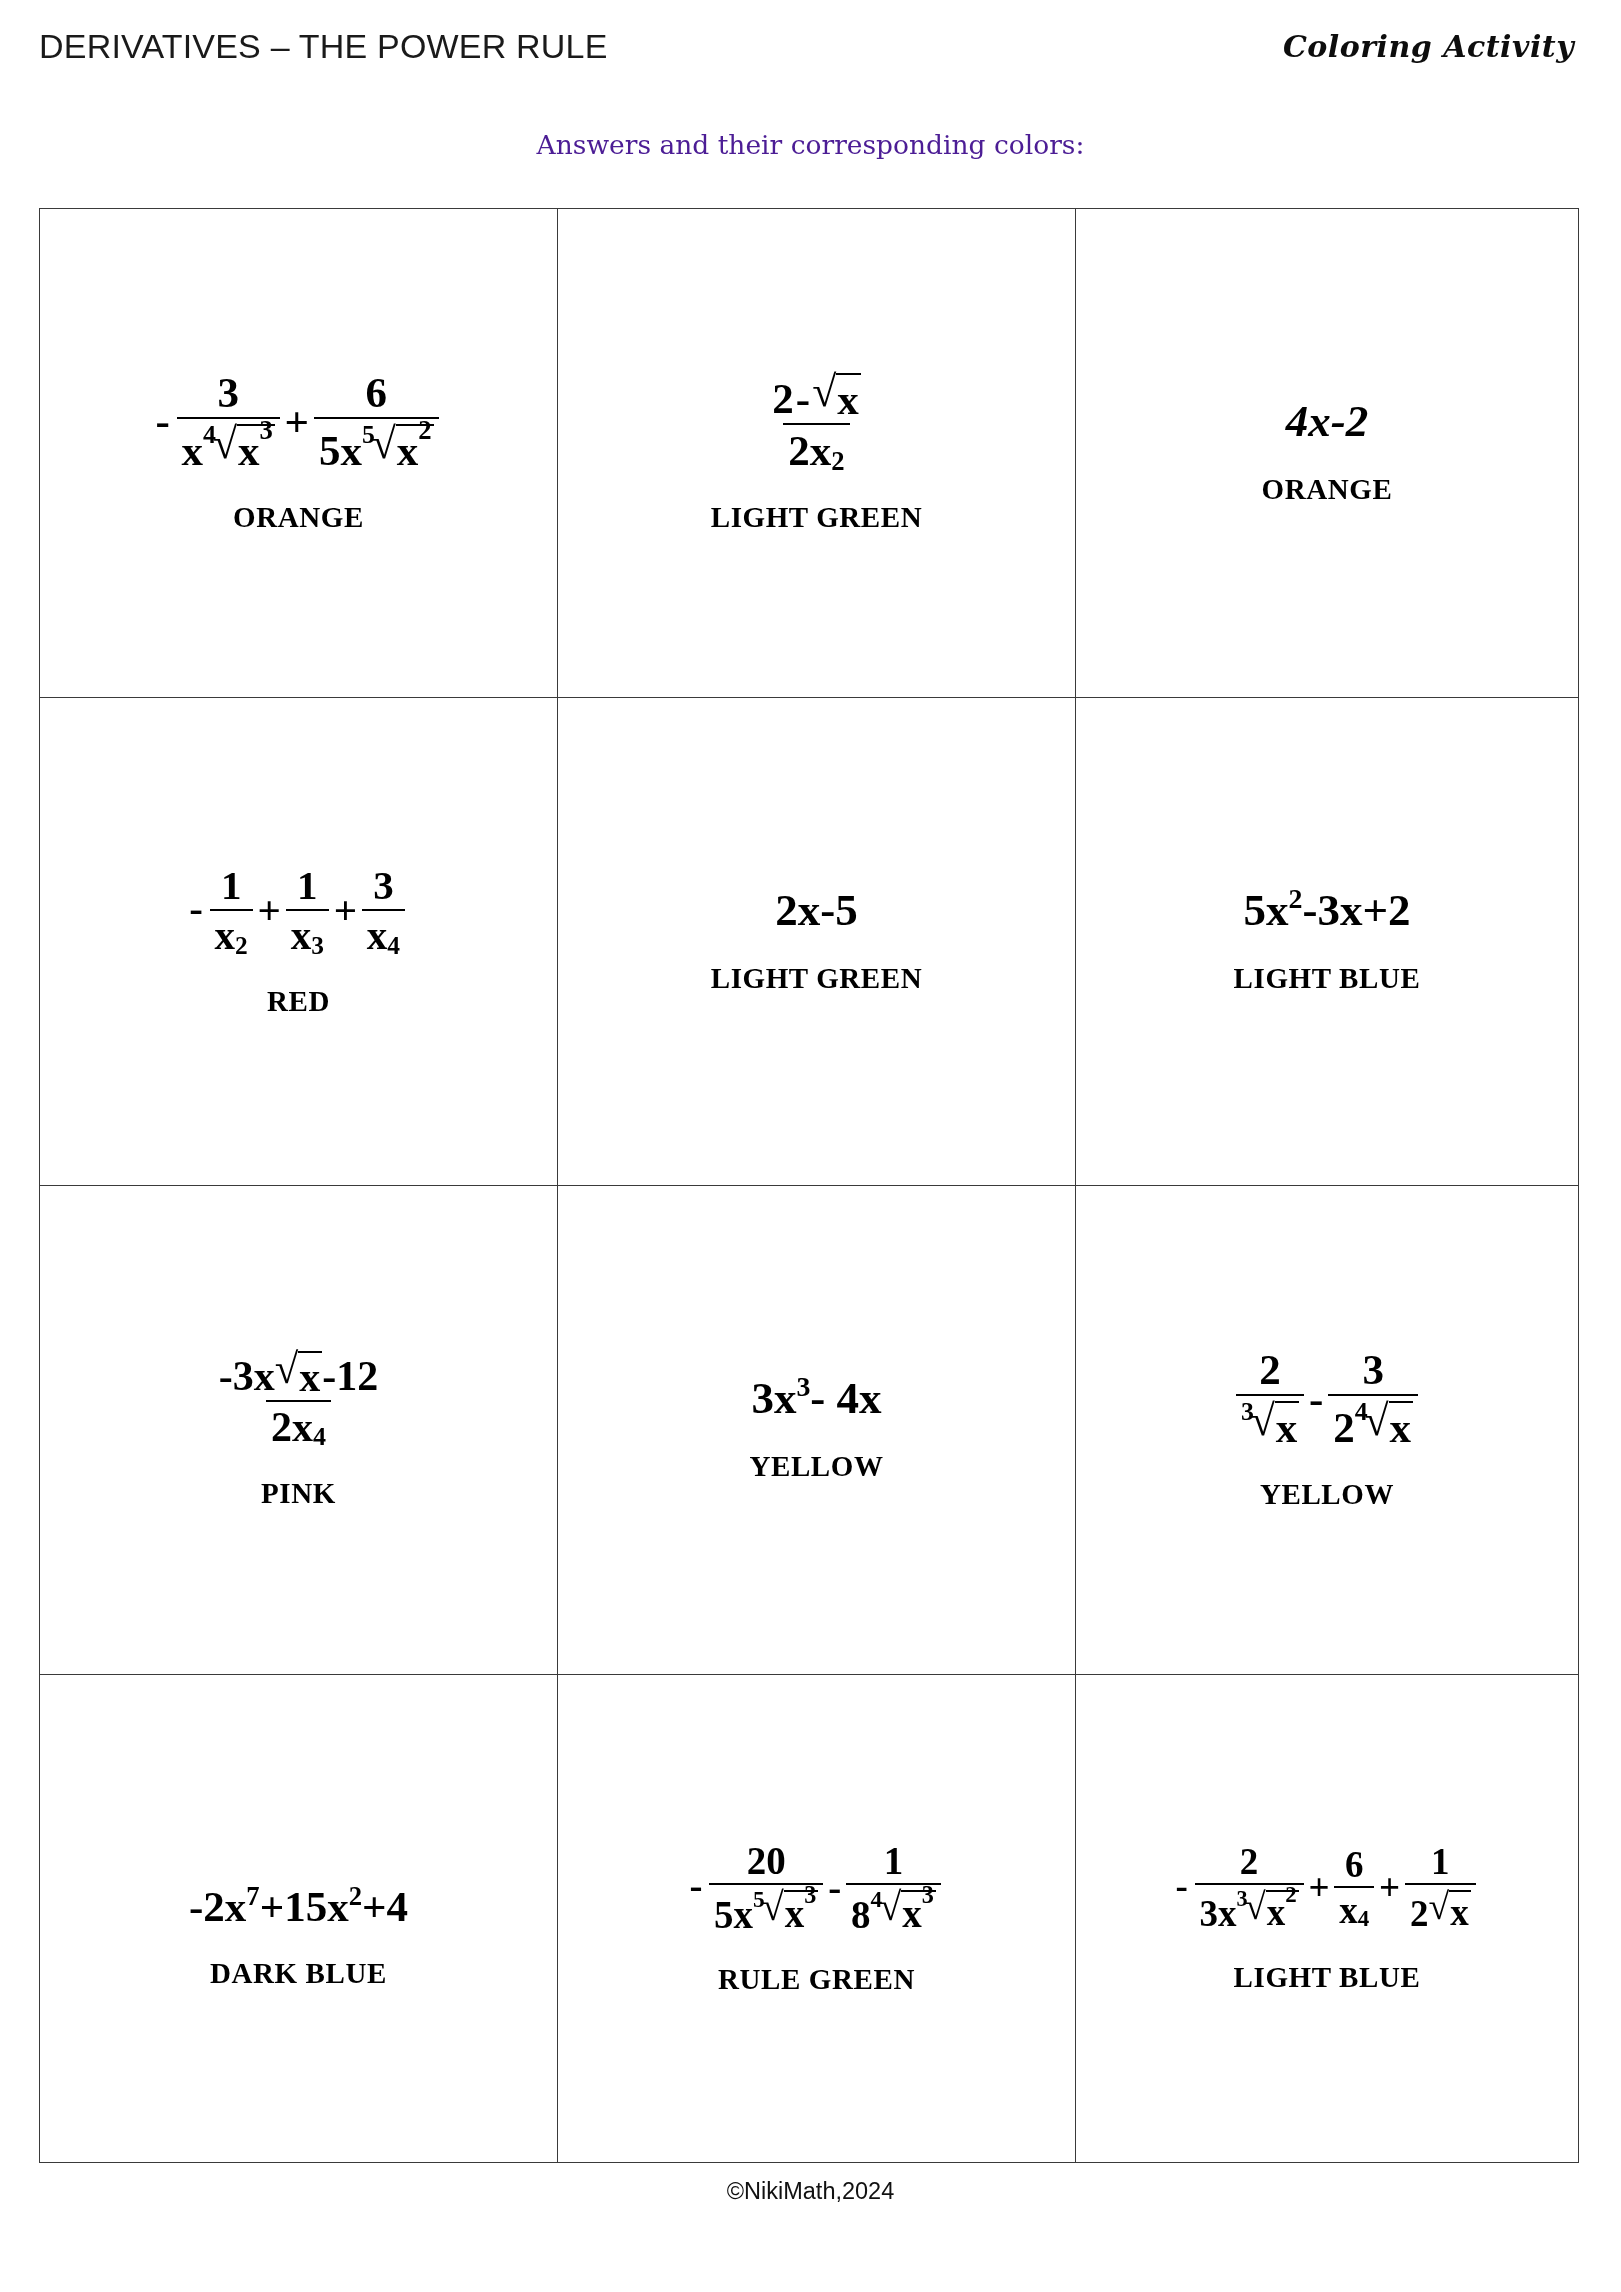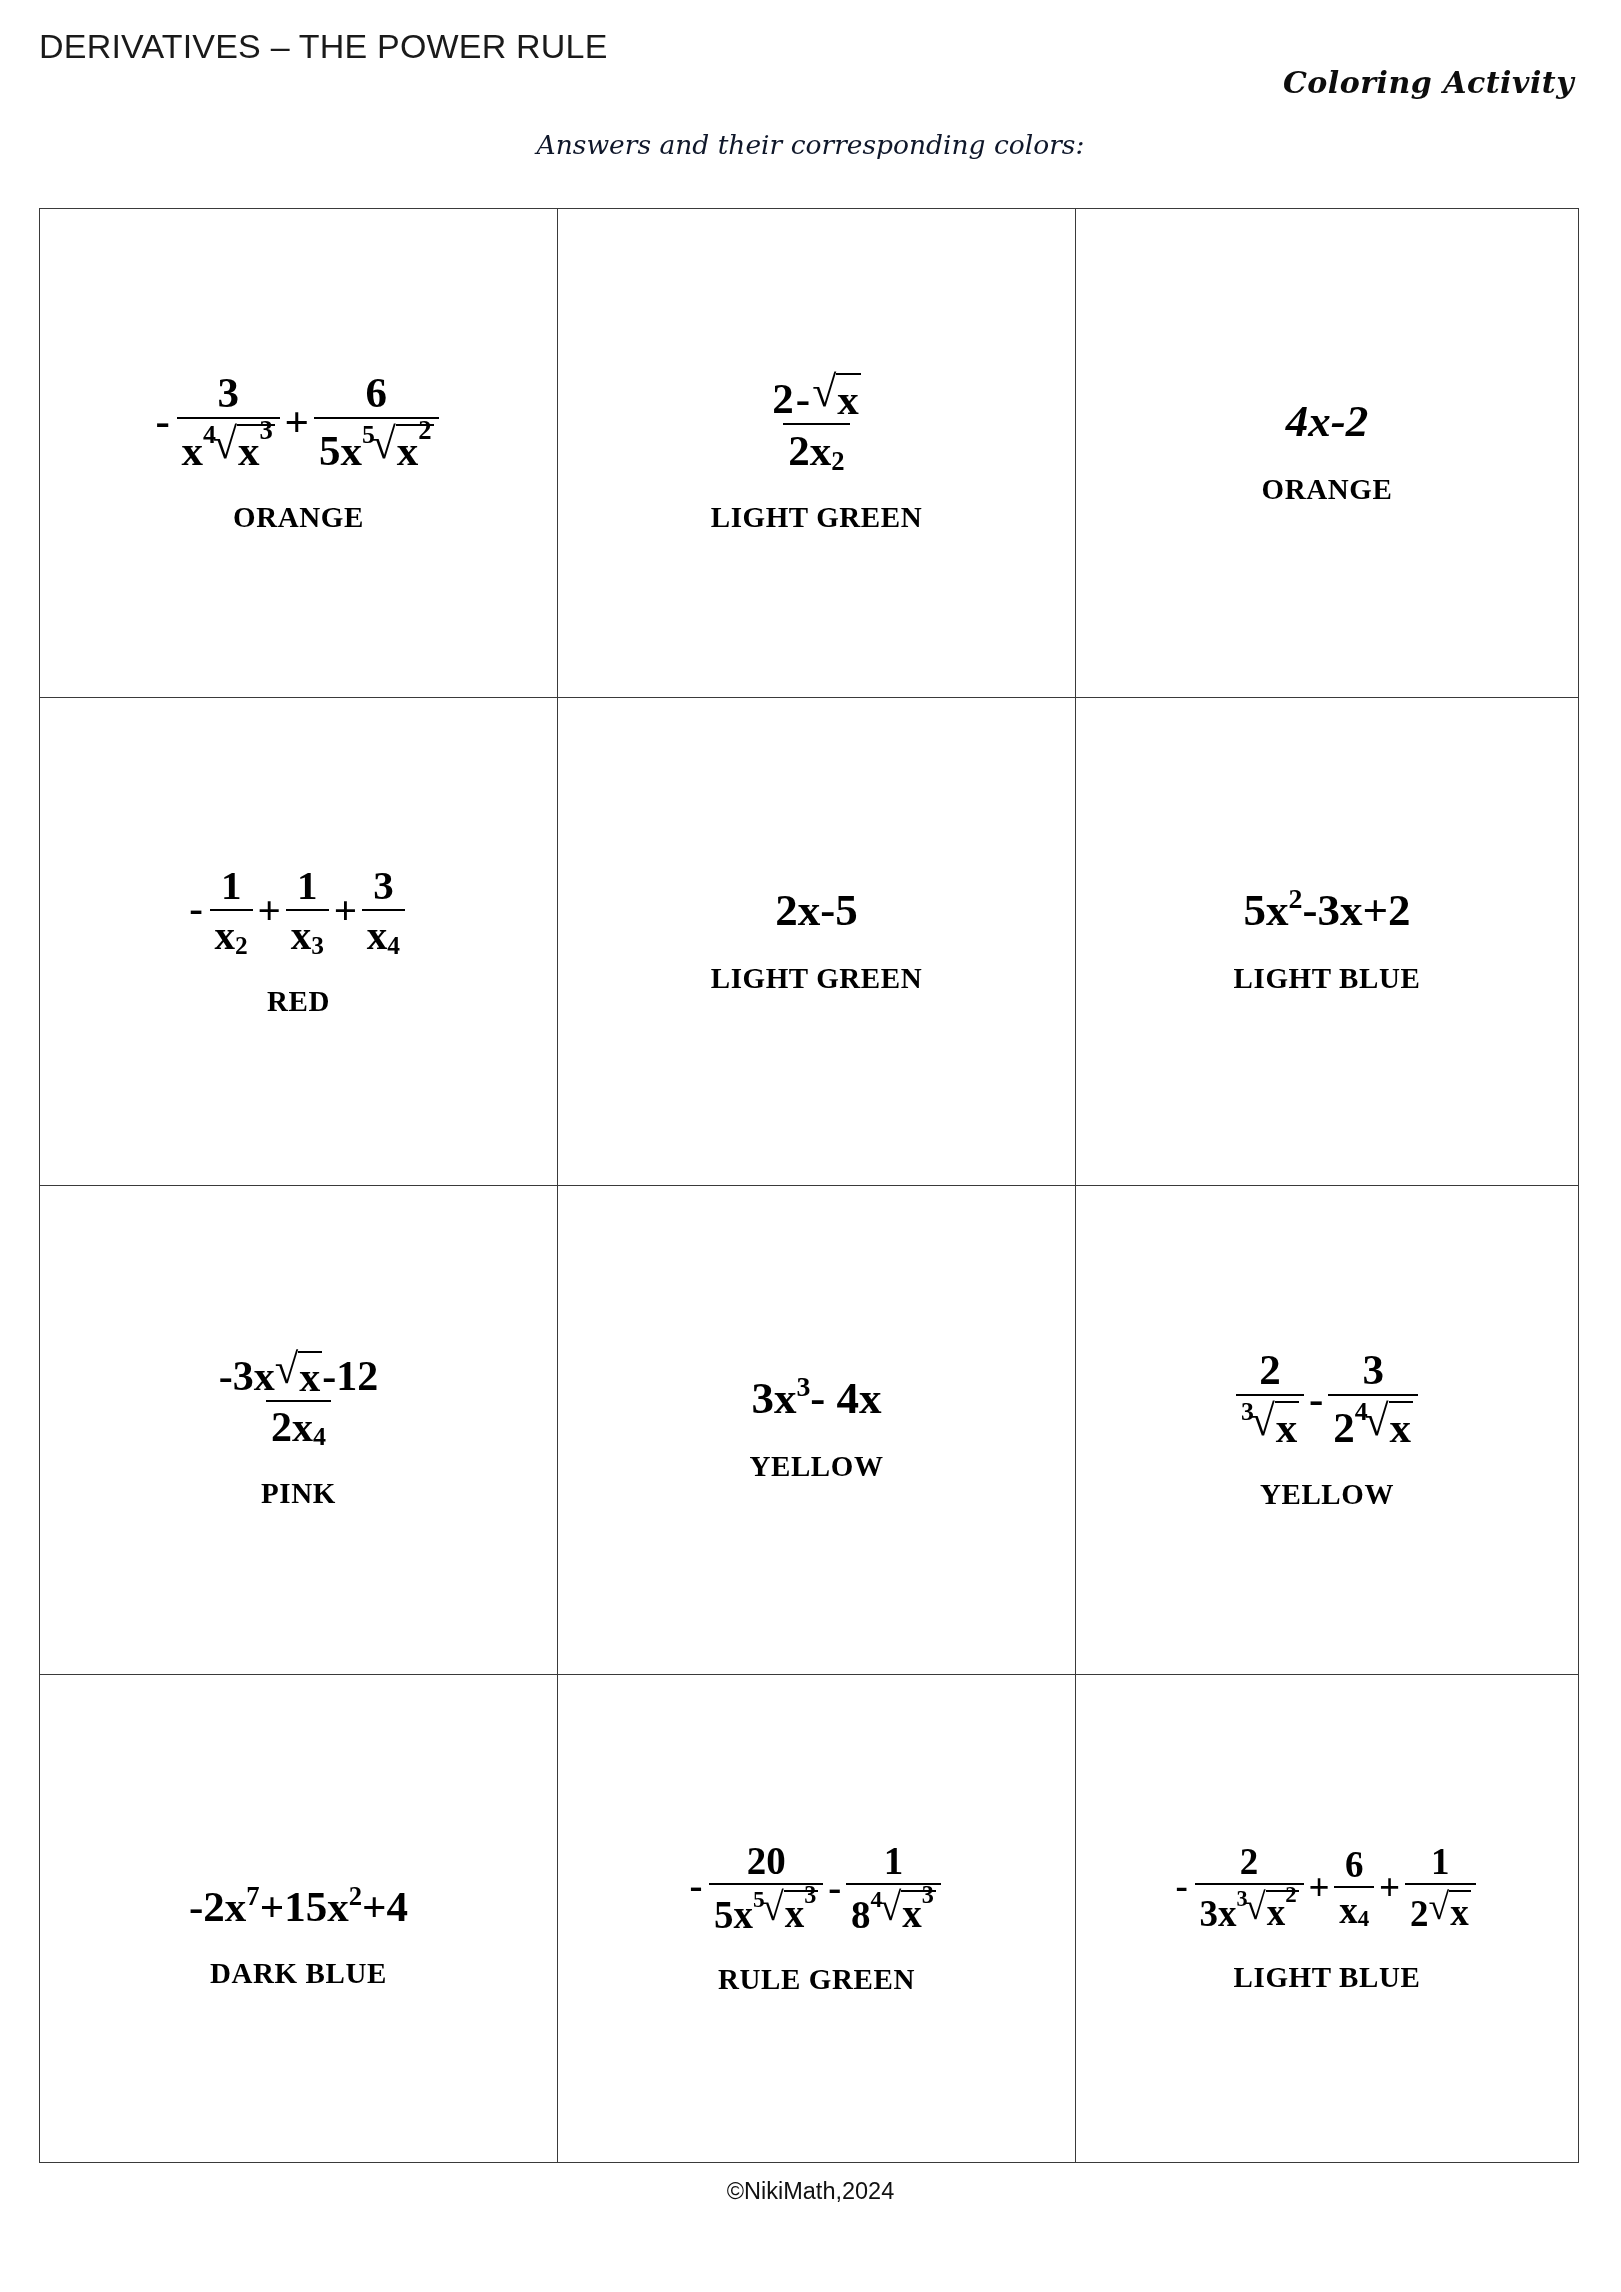--- a/index.html
+++ b/index.html
@@ -39,33 +39,31 @@
     position: absolute;
     right: 3.9px;
     top: 2px;
     font-family: "DejaVu Serif", serif;
     font-size: 30px;
     font-weight: 700;
     font-style: italic;
     letter-spacing: 0.5px;
     white-space: nowrap;
     color: #0d0d0d;
-    margin-top: 36px;
   }
   .subtitle {
     position: absolute;
     top: 129px;
     left: 0;
     width: 1621px;
     text-align: center;
     font-family: "DejaVu Serif", serif;
     font-size: 26.5px;
-    font-style: italic;
     font-weight: 500;
-    color: #0f172a;
+    color: #4c1d95;
   }
 
   
   .answer-table {
     position: absolute;
     left: 39px;
     top: 208px;
     width: 1539px;
     height: 1955px;
     border-collapse: collapse;

